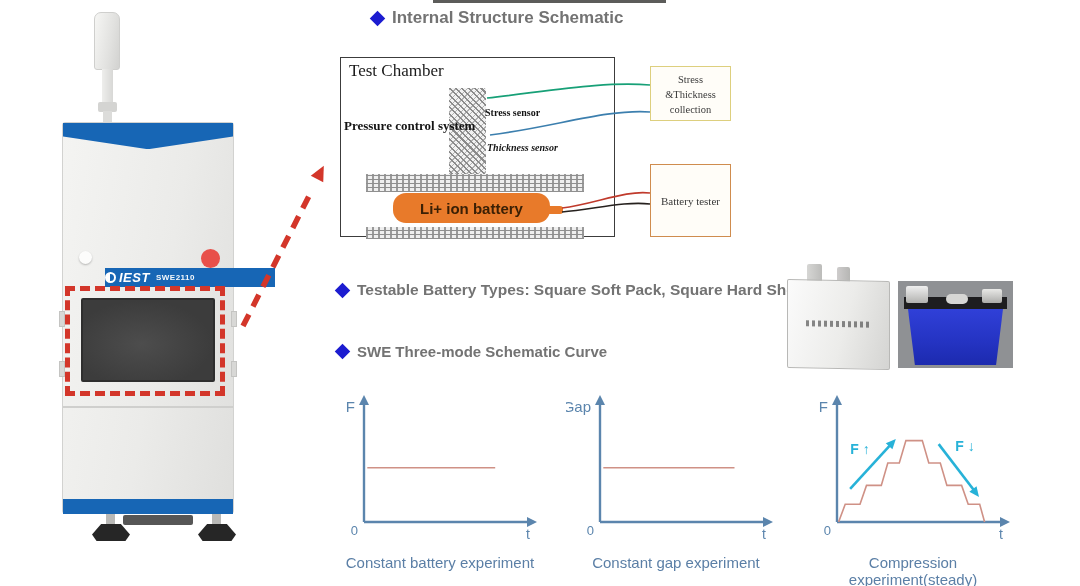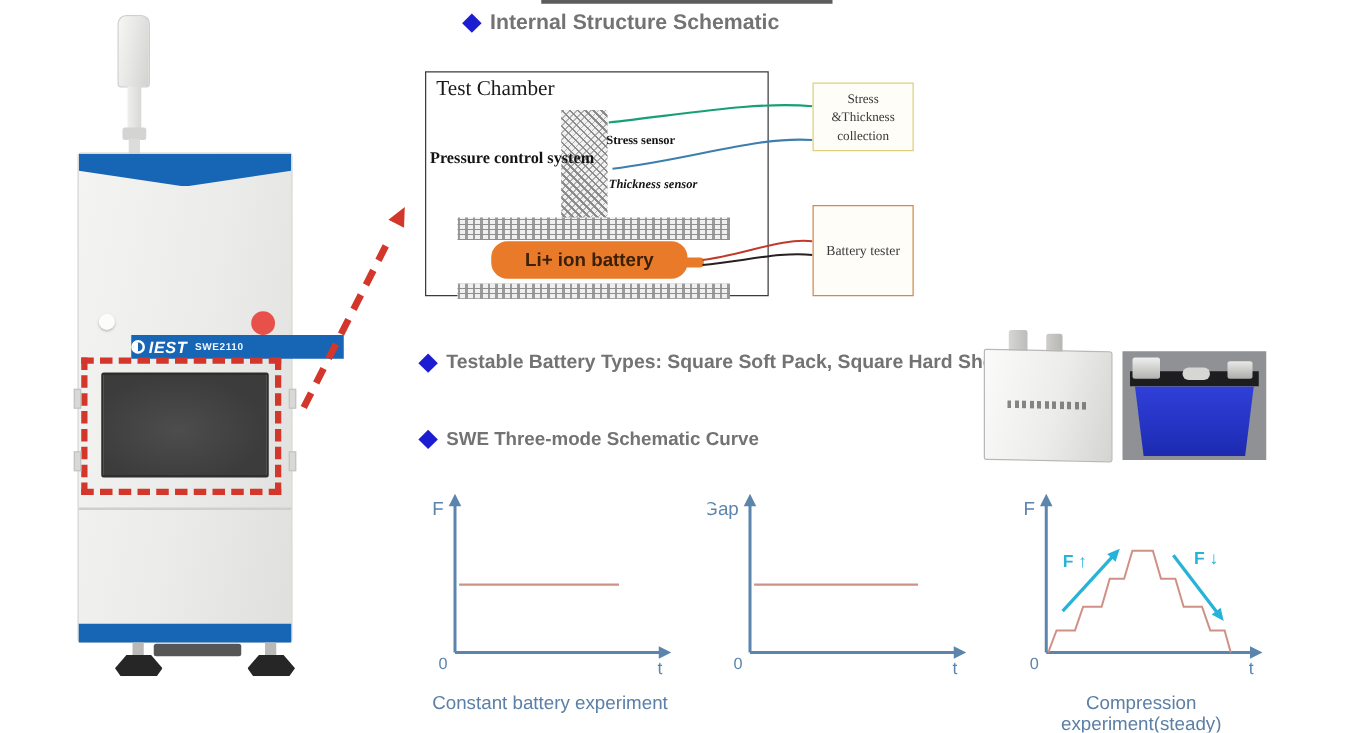--- a/index.html
+++ b/index.html
@@ -224,20 +224,21 @@
     <svg width="220" height="168">
         <line x1="34" y1="138" x2="34" y2="20" stroke="#5b85ad" stroke-width="2.4"></line>
         <line x1="34" y1="138" x2="198" y2="138" stroke="#5b85ad" stroke-width="2.4"></line>
         <polygon points="34,11 29,21 39,21" fill="#5b85ad"></polygon>
         <polygon points="207,138 197,133 197,143" fill="#5b85ad"></polygon>
         <text x="25" y="28" text-anchor="end" font-size="15" fill="#5b85ad">Gap</text>
         <text x="28" y="151" text-anchor="end" font-size="13" fill="#5b85ad">0</text>
         <text x="196" y="155" font-size="14" fill="#5b85ad">t</text>
         <polyline points="37.3,83.7 168.5,83.7" fill="none" stroke="#cf9186" stroke-width="1.6"></polyline>
       </svg>
+    <div class="caption">Constant gap experiment</div>
   </div>
   <div id="chart2" class="chart-block">
     <svg width="220" height="168">
         <line x1="34" y1="138" x2="34" y2="20" stroke="#5b85ad" stroke-width="2.4"></line>
         <line x1="34" y1="138" x2="198" y2="138" stroke="#5b85ad" stroke-width="2.4"></line>
         <polygon points="34,11 29,21 39,21" fill="#5b85ad"></polygon>
         <polygon points="207,138 197,133 197,143" fill="#5b85ad"></polygon>
         <text x="25" y="28" text-anchor="end" font-size="15" fill="#5b85ad">F</text>
         <text x="28" y="151" text-anchor="end" font-size="13" fill="#5b85ad">0</text>
         <text x="196" y="155" font-size="14" fill="#5b85ad">t</text>

